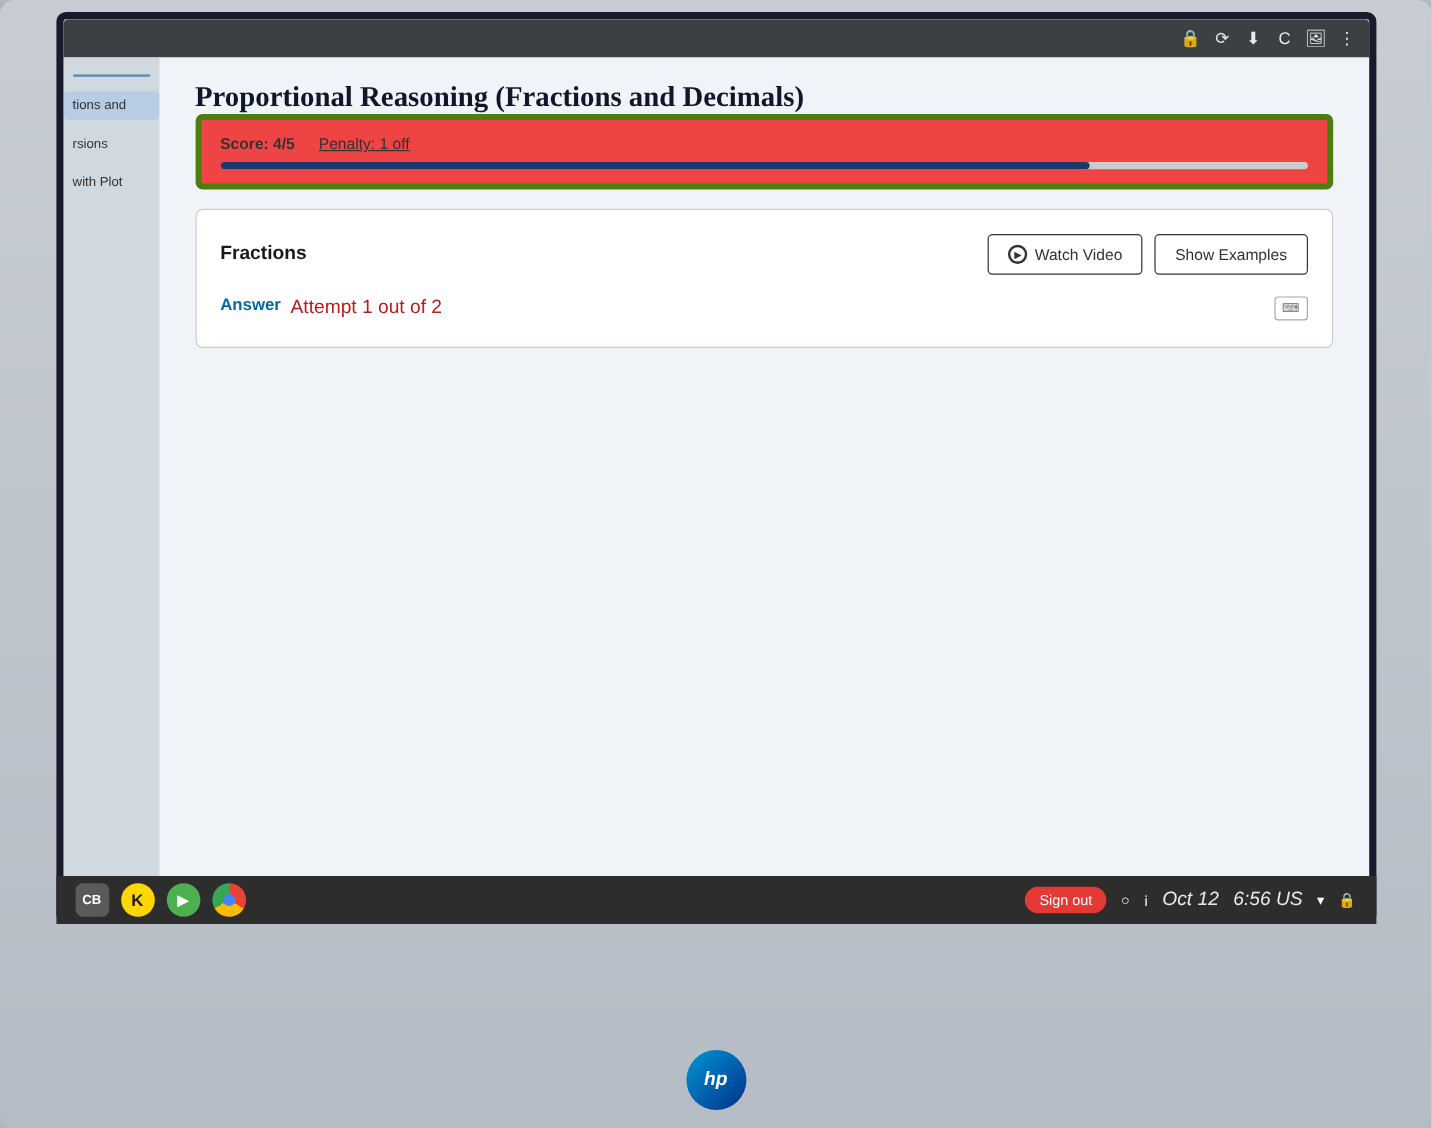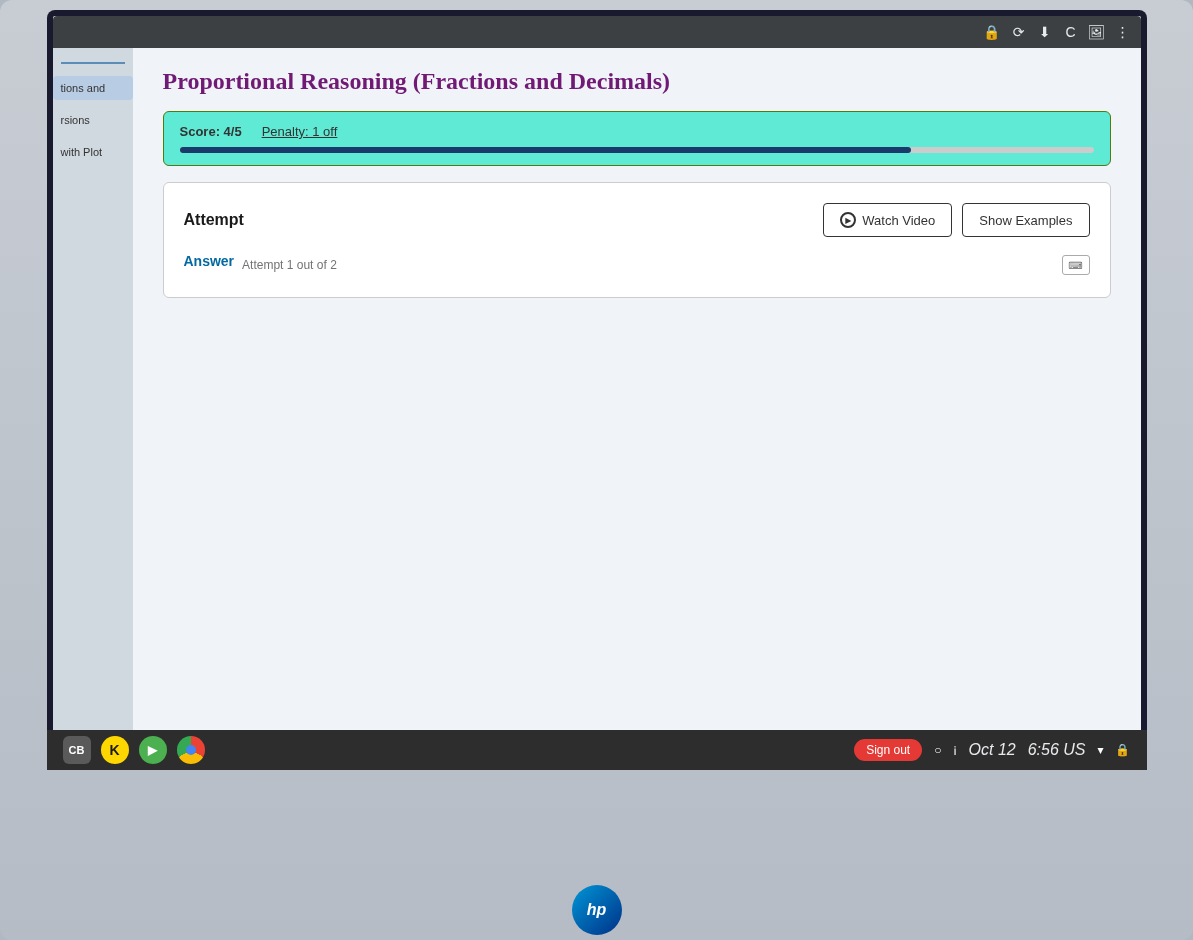--- a/index.html
+++ b/index.html
@@ -110,29 +110,28 @@
       height: 100%;
       background: #f0f4f8;
       overflow-y: auto;
       padding: 20px 30px;
     }
 
     
     .page-title {
       font-size: 24px;
       font-weight: bold;
-      color: #701a75;
-      margin-bottom: 16px;
+      color: #0f172a;
       font-family: Georgia, serif;
     }
 
     
     .score-area {
-      background: #5eead4;
-      border: 1px solid #4d7c0f;
+      background: #ef4444;
+      border: 5px solid #4d7c0f;
       border-radius: 6px;
       padding: 12px 16px;
       margin-bottom: 16px;
     }
 
     .score-row {
       display: flex;
       align-items: center;
       gap: 20px;
       margin-bottom: 8px;
@@ -239,22 +238,22 @@
     }
 
     .answer-label {
       font-size: 14px;
       font-weight: bold;
       color: #0369a1;
       margin-bottom: 8px;
     }
 
     .attempt-text {
-      font-size: 12px;
-      color: #737373;
+      font-size: 16px;
+      color: #b91c1c;
       font-weight: normal;
       margin-left: 8px;
     }
 
     .answer-row {
       display: flex;
       align-items: center;
       gap: 12px;
       margin-top: 12px;
     }
@@ -379,21 +378,21 @@
 
     .taskbar-time {
       color: #e8eaed;
       font-size: 16px;
       font-style: italic;
     }
 
     
     .hp-logo-area {
       position: absolute;
-      bottom: 0;
+      bottom: 10px;
       left: 50%;
       transform: translateX(-50%);
       width: 60px;
       height: 60px;
       display: flex;
       align-items: center;
       justify-content: center;
     }
 
     .hp-logo {
@@ -465,21 +464,21 @@
               <span class="penalty-label">Penalty: 1 off</span>
             </div>
             <div class="progress-bar-container">
               <div class="progress-bar-fill"></div>
             </div>
           </div>
 
           <div class="question-box">
 
             <div class="question-header">
-              <span class="question-label">Attempt</span>
+              <span class="question-label">Fractions</span>
               <div class="question-buttons">
                 <button class="watch-video-btn">
                   <span class="play-icon">▶</span>
                   <span>Watch Video</span>
                 </button>
                 <button class="show-examples-btn">Show Examples</button>
               </div>
             </div>
 
 

